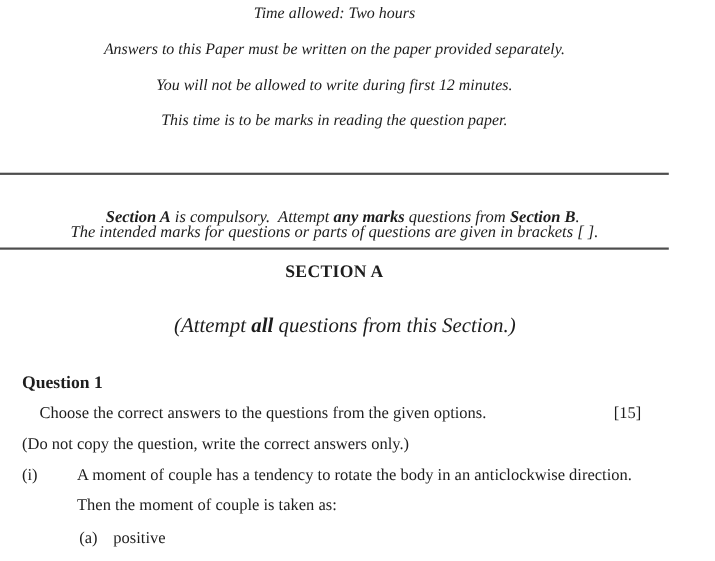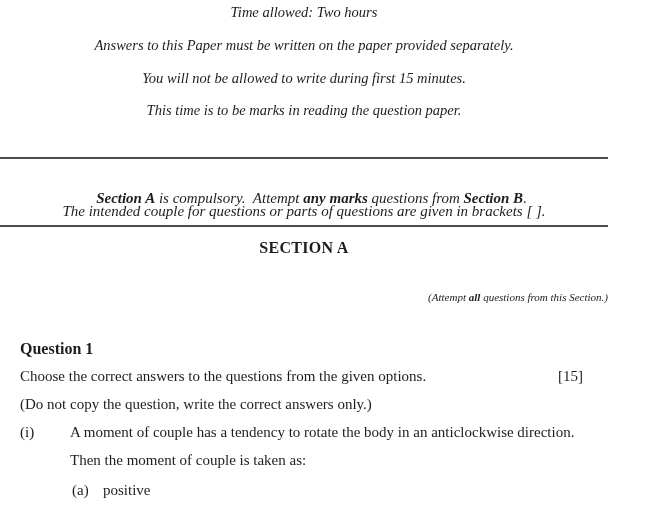--- a/index.html
+++ b/index.html
@@ -42,63 +42,62 @@
   }
   .bold-seg { font-weight: bold; }
   .sec-title {
     font-weight: bold;
     font-size: 16px;
     line-height: 18px;
     letter-spacing: 0.3px;
   }
   .sec-sub {
     font-style: italic;
-    font-size: 11px;
+    font-size: 19px;
     line-height: 18px;
     white-space: pre-wrap;
-    text-align: right;
   }
   .q-heading {
     font-weight: bold;
     font-size: 16px;
     line-height: 18px;
   }
   .body-text {
     font-size: 15px;
     line-height: 18px;
     white-space: pre-wrap;
   }
 </style>
 </head>
 <body>
 
 <div class="page">
 
   <div class="abs centered intro-line" style="top:3px">Time allowed: Two hours</div>
   <div class="abs centered intro-line" style="top:36px">Answers to this Paper must be written on the paper provided separately.</div>
-  <div class="abs centered intro-line" style="top:69px">You will not be allowed to write during first 15 minutes.</div>
+  <div class="abs centered intro-line" style="top:69px">You will not be allowed to write during first 12 minutes.</div>
   <div class="abs centered intro-line" style="top:101px">This time is to be marks in reading the question paper.</div>
 
   <div class="abs rule" style="top:157px"></div>
 
   <div class="abs centered notice-line" style="top:171px">
     <span class="bold-seg">Section A</span><span> is compulsory.  Attempt </span><span class="bold-seg">any marks</span><span> questions from </span><span class="bold-seg">Section B</span><span>.</span>
   </div>
-  <div class="abs centered notice-line" style="top:202px">The intended couple for questions or parts of questions are given in brackets [ ].</div>
+  <div class="abs centered notice-line" style="top:202px">The intended marks for questions or parts of questions are given in brackets [ ].</div>
 
   <div class="abs rule" style="top:225px"></div>
 
   <div class="abs centered sec-title" style="top:239px">SECTION A</div>
   <div class="abs centered sec-sub" style="top:270px">
     <span>(Attempt </span><span class="bold-seg">all</span><span> questions from this Section.)</span>
   </div>
 
   <div class="abs q-heading" style="top:340px; left:20px">Question 1</div>
 
-  <div class="abs body-text" style="top:367px; left:20px">Choose the correct answers to the questions from the given options.</div>
+  <div class="abs body-text" style="top:367px; left:36px">Choose the correct answers to the questions from the given options.</div>
   <div class="abs body-text" style="top:367px; right:25px">[15]</div>
 
   <div class="abs body-text" style="top:395px; left:20px">(Do not copy the question, write the correct answers only.)</div>
 
   <div class="abs body-text" style="top:423px; left:20px">(i)</div>
   <div class="abs body-text" style="top:423px; left:70px">A moment of couple has a tendency to rotate the body in an anticlockwise direction.</div>
   <div class="abs body-text" style="top:451px; left:70px">Then the moment of couple is taken as:</div>
 
   <div class="abs body-text" style="top:481px; left:72px">(a)</div>
   <div class="abs body-text" style="top:481px; left:103px">positive</div>

